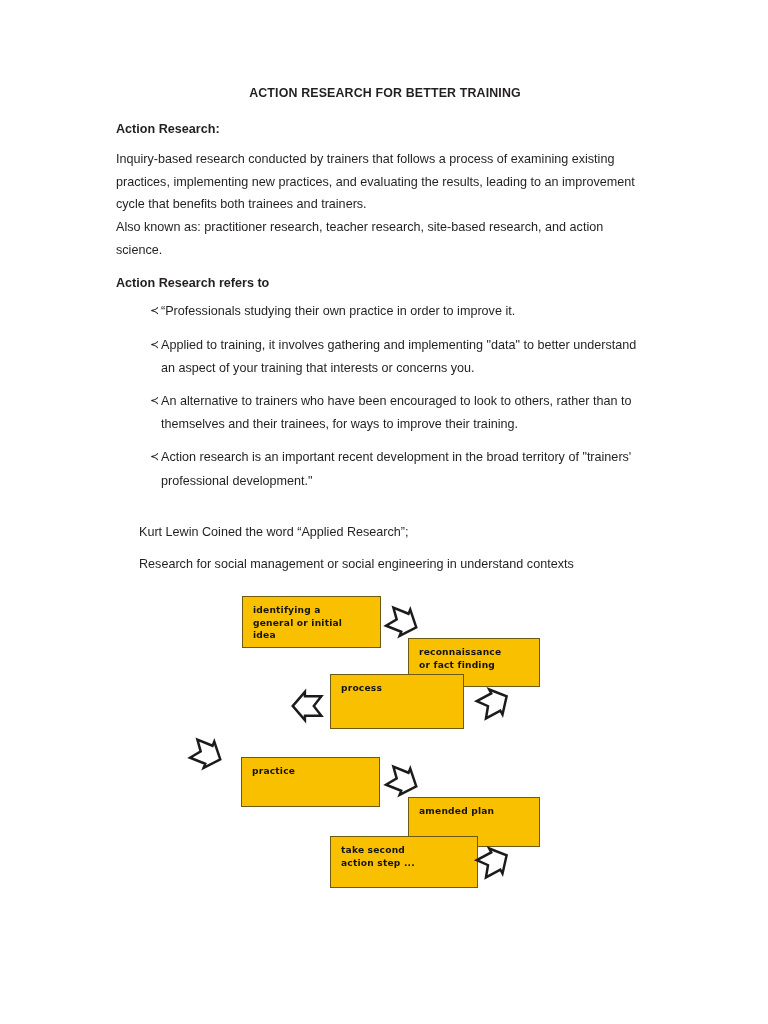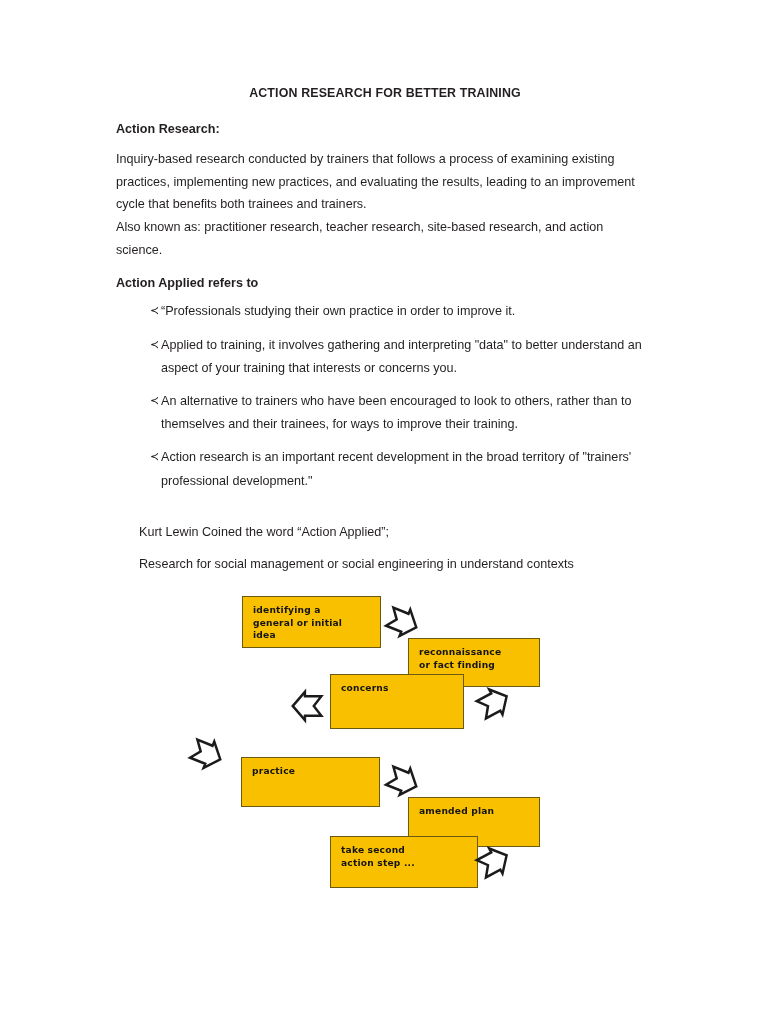--- a/index.html
+++ b/index.html
@@ -126,49 +126,49 @@
 <div class="page">
 
   <div class="doc-title">ACTION RESEARCH FOR BETTER TRAINING</div>
 
   <div class="para bold" style="top:118px;">Action Research:</div>
 
   <div class="para" style="top:148px;">Inquiry-based research conducted by trainers that follows a process of examining existing practices, implementing new practices, and evaluating the results, leading to an improvement cycle that benefits both trainees and trainers.</div>
 
   <div class="para" style="top:216px;">Also known as: practitioner research, teacher research, site-based research, and action science.</div>
 
-  <div class="para bold" style="top:272px;">Action Applied refers to</div>
+  <div class="para bold" style="top:272px;">Action Research refers to</div>
 
   <div class="bullets" style="top:300px;">
     <div class="bullet">
       <span class="mk">≺</span><span class="txt">“Professionals studying their own practice in order to improve it.</span>
     </div>
     <div class="bullet">
-      <span class="mk">≺</span><span class="txt">Applied to training, it involves gathering and interpreting "data" to better understand an aspect of your training that interests or concerns you.</span>
+      <span class="mk">≺</span><span class="txt">Applied to training, it involves gathering and implementing "data" to better understand an aspect of your training that interests or concerns you.</span>
     </div>
     <div class="bullet">
       <span class="mk">≺</span><span class="txt">An alternative to trainers who have been encouraged to look to others, rather than to themselves and their trainees, for ways to improve their training.</span>
     </div>
     <div class="bullet">
       <span class="mk">≺</span><span class="txt">Action research is an important recent development in the broad territory of "trainers' professional development."</span>
     </div>
   </div>
 
-  <div class="lewin" style="top:521px;">Kurt Lewin Coined the word “Action Applied”;</div>
+  <div class="lewin" style="top:521px;">Kurt Lewin Coined the word “Applied Research”;</div>
 
   <div class="lewin" style="top:553px;">Research for social management or social engineering in understand contexts</div>
 
   <div class="diagram">
 
     <div class="dbox" style="left:242px; top:596px; width:139px; height:52px; z-index:3;">identifying a<br>general or initial<br>idea</div>
 
     <div class="dbox" style="left:408px; top:638px; width:132px; height:49px; z-index:2;">reconnaissance<br>or fact finding</div>
 
 
-    <div class="dbox" style="left:330px; top:674px; width:134px; height:55px; z-index:4;">concerns</div>
+    <div class="dbox" style="left:330px; top:674px; width:134px; height:55px; z-index:4;">process</div>
 
     <div class="dbox" style="left:241px; top:757px; width:139px; height:50px; z-index:3;">practice</div>
 
     <div class="dbox" style="left:408px; top:797px; width:132px; height:50px; z-index:2;">amended plan</div>
 
     <div class="dbox" style="left:330px; top:836px; width:148px; height:52px; z-index:4;">take second<br>action step ...</div>
 
     <div class="arrow" style="left:386px; top:607px; transform:rotate(22deg); z-index:5;">
       <svg viewBox="0 0 100 80" preserveAspectRatio="none">
         <path d="M8 14 L56 14 L56 2 L92 40 L56 78 L56 66 L8 66 L30 40 Z"></path>

